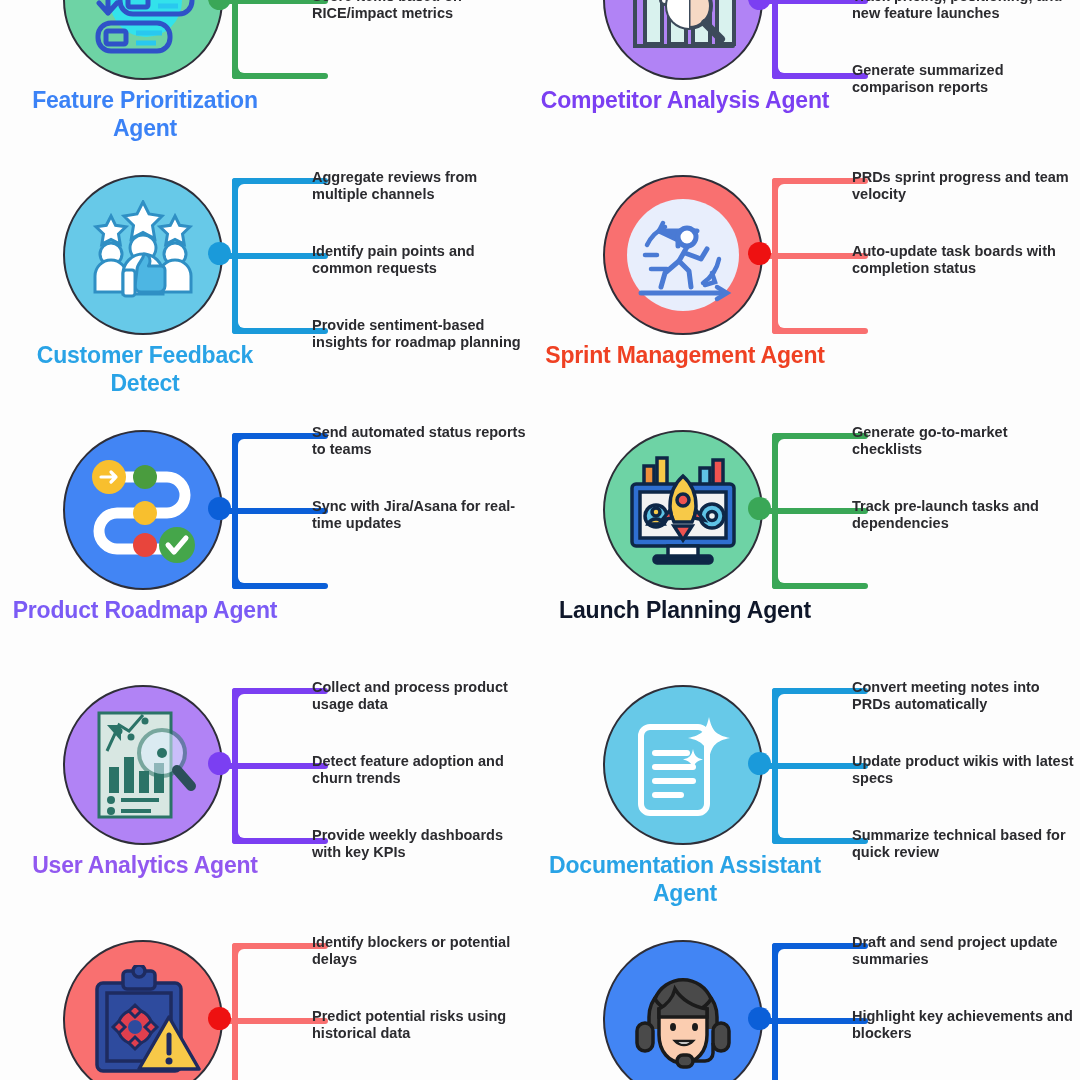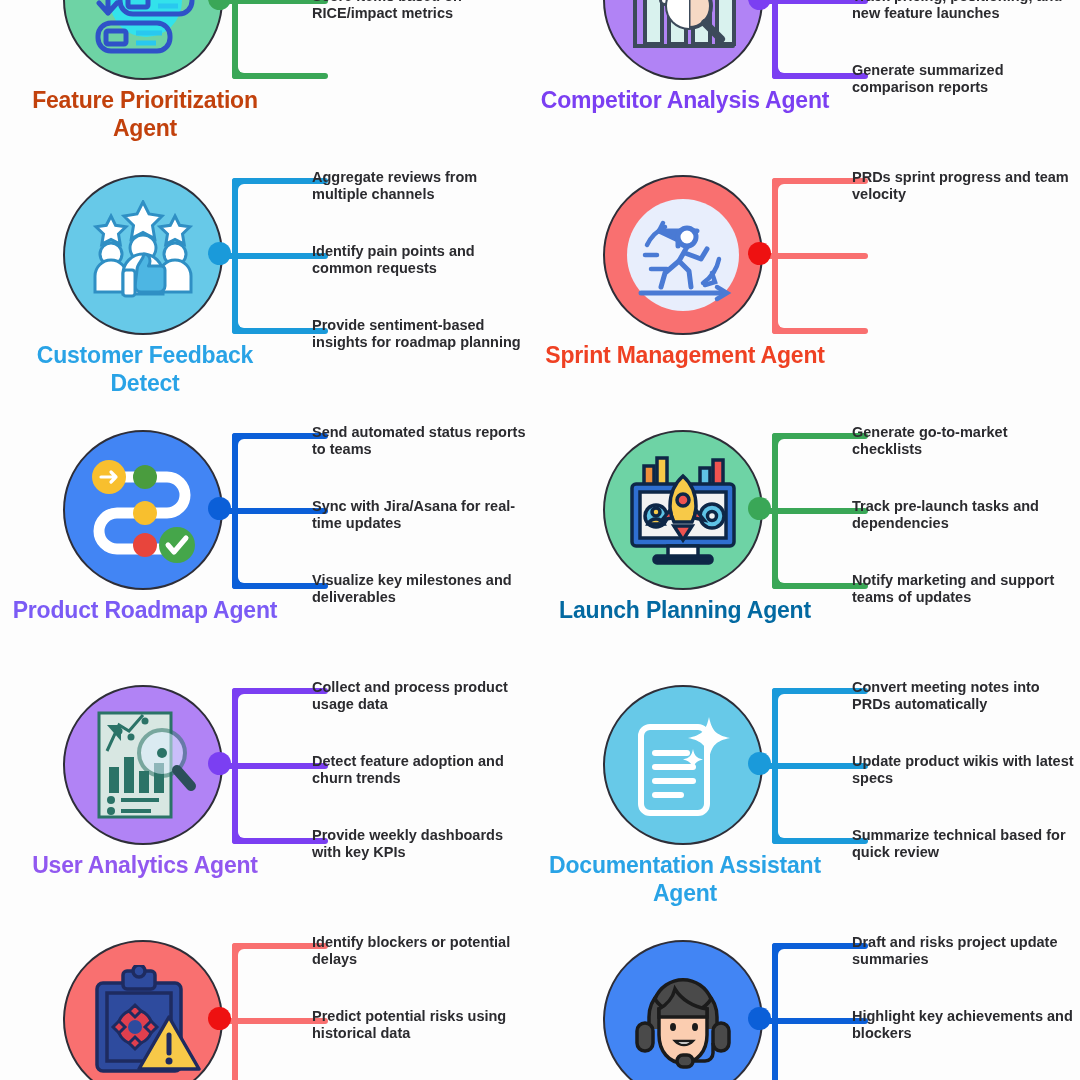--- a/index.html
+++ b/index.html
@@ -174,21 +174,21 @@
 
         <div class="c-corner-b" style="border-color:#3aa757"></div>
         <div class="c-dot" style="background:#3aa757"></div>
       </div>
 
       <div class="bullets">
 
         <div class="bullet b1">Score items based on RICE/impact metrics</div>
       </div>
 
-      <div class="title" style="color:#c2410c">Feature Prioritization Agent</div>
+      <div class="title" style="color:#3b82f6">Feature Prioritization Agent</div>
     </div>
       <div class="cell">
       <div class="badge" style="background:#b183f5">
         <span>
     <svg width="116" height="112" viewBox="0 0 116 112">
       <g stroke="#3c4a5a" stroke-width="4" fill="none" stroke-linecap="round">
         <path d="M10 8v94h98"></path>
         <rect x="20" y="42" width="17" height="58" fill="#d9f2ee"></rect>
         <rect x="44" y="60" width="17" height="40" fill="#d9f2ee"></rect>
         <rect x="68" y="30" width="17" height="70" fill="#d9f2ee"></rect>
@@ -304,20 +304,21 @@
         <div class="c-arm top" style="background:#f97070"></div>
         <div class="c-arm mid" style="background:#f97070"></div>
         <div class="c-arm bottom" style="background:#f97070"></div>
         <div class="c-corner-t" style="border-color:#f97070"></div>
         <div class="c-corner-b" style="border-color:#f97070"></div>
         <div class="c-dot" style="background:#ee1111"></div>
       </div>
 
       <div class="bullets">
         <div class="bullet b0">PRDs sprint progress and team velocity</div>
+        <div class="bullet b1">Auto-update task boards with completion status</div>
       </div>
 
       <div class="title" style="color:#ef4123">Sprint Management Agent</div>
     </div>
     </div>
     <div class="row">
       <div class="cell">
       <div class="badge" style="background:#4285f4">
         <span>
     <svg width="112" height="110" viewBox="0 0 112 110">
@@ -339,21 +340,20 @@
         <div class="c-arm mid" style="background:#0b5fd8"></div>
         <div class="c-arm bottom" style="background:#0b5fd8"></div>
         <div class="c-corner-t" style="border-color:#0b5fd8"></div>
         <div class="c-corner-b" style="border-color:#0b5fd8"></div>
         <div class="c-dot" style="background:#0b5fd8"></div>
       </div>
 
       <div class="bullets">
         <div class="bullet b0">Send automated status reports to teams</div>
         <div class="bullet b1">Sync with Jira/Asana for real-time updates</div>
-        <div class="bullet b2">Visualize key milestones and deliverables</div>
       </div>
 
       <div class="title" style="color:#7b5bf5">Product Roadmap Agent</div>
     </div>
       <div class="cell">
       <div class="badge" style="background:#6ed3a5">
         <span>
     <svg width="118" height="112" viewBox="0 0 118 112">
       <g stroke="#0e2747" stroke-width="3.5">
         <rect x="20" y="12" width="10" height="22" fill="#ef8f3a"></rect>
@@ -387,24 +387,23 @@
         <div class="c-arm mid" style="background:#3aa757"></div>
         <div class="c-arm bottom" style="background:#3aa757"></div>
         <div class="c-corner-t" style="border-color:#3aa757"></div>
         <div class="c-corner-b" style="border-color:#3aa757"></div>
         <div class="c-dot" style="background:#3aa757"></div>
       </div>
 
       <div class="bullets">
         <div class="bullet b0">Generate go-to-market checklists</div>
         <div class="bullet b1">Track pre-launch tasks and dependencies</div>
-        <div class="bullet b2">Notify marketing and support teams of updates</div>
-      </div>
-
-      <div class="title" style="color:#0369a1">Launch Planning Agent</div>
+      </div>
+
+      <div class="title" style="color:#0f172a">Launch Planning Agent</div>
     </div>
     </div>
     <div class="row">
       <div class="cell">
       <div class="badge" style="background:#b183f5">
         <span>
     <svg width="112" height="116" viewBox="0 0 112 116">
       <rect x="12" y="6" width="72" height="104" fill="#d8e7e2" stroke="#2b7367" stroke-width="3"></rect>
       <path d="M20 44l12-26 10 6 14-16" fill="none" stroke="#2b7367" stroke-width="3"></path>
       <path d="M20 18h14v16z" fill="#2b7367"></path>
@@ -553,20 +552,20 @@
         <div class="c-vert" style="background:#0b5fd8"></div>
         <div class="c-arm top" style="background:#0b5fd8"></div>
         <div class="c-arm mid" style="background:#0b5fd8"></div>
 
         <div class="c-corner-t" style="border-color:#0b5fd8"></div>
         <div class="c-corner-b" style="border-color:#0b5fd8"></div>
         <div class="c-dot" style="background:#0b5fd8"></div>
       </div>
 
       <div class="bullets">
-        <div class="bullet b0">Draft and risks project update summaries</div>
+        <div class="bullet b0">Draft and send project update summaries</div>
         <div class="bullet b1">Highlight key achievements and blockers</div>
         <div class="bullet b2"></div>
       </div>
 
     </div>
     </div>
   </div>
 
 </body></html>

